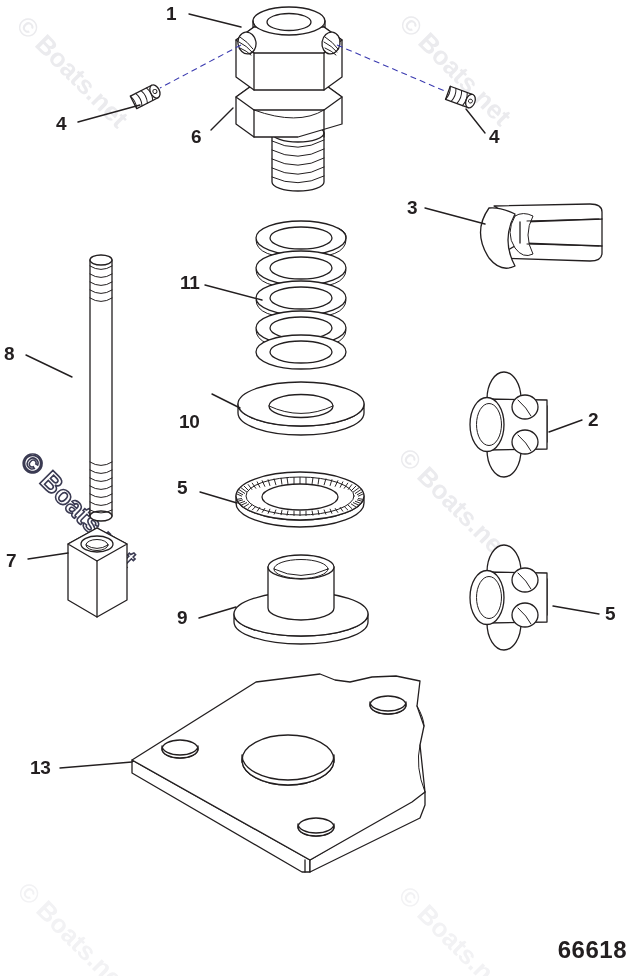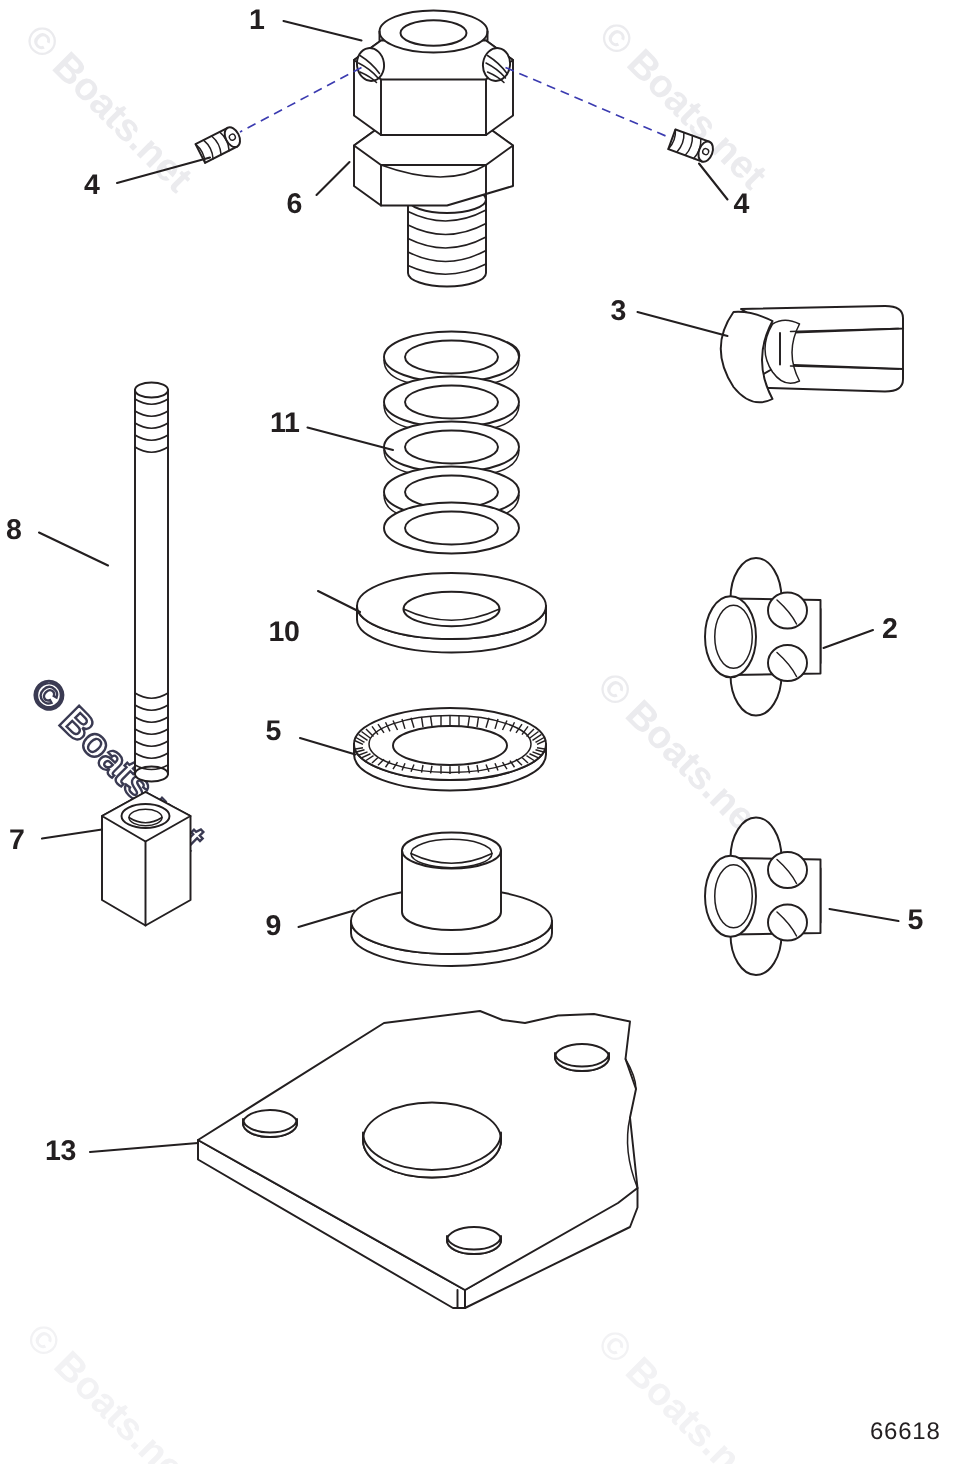--- a/index.html
+++ b/index.html
@@ -36,22 +36,22 @@
     color: #231f20;
     line-height: 1;
     white-space: nowrap;
     letter-spacing: -0.2px;
   }
   #diagram-number {
     position: absolute;
     right: 14px;
     bottom: 12px;
     font-family: "Liberation Sans", sans-serif;
-    font-weight: normal;
-    font-size: 16px;
+    font-weight: bold;
+    font-size: 24px;
     color: #231f20;
     letter-spacing: 0.5px;
   }
   .wm {
     position: absolute;
     font-family: "Liberation Sans", sans-serif;
     font-weight: bold;
     font-size: 26px;
     white-space: nowrap;
     transform-origin: left top;

